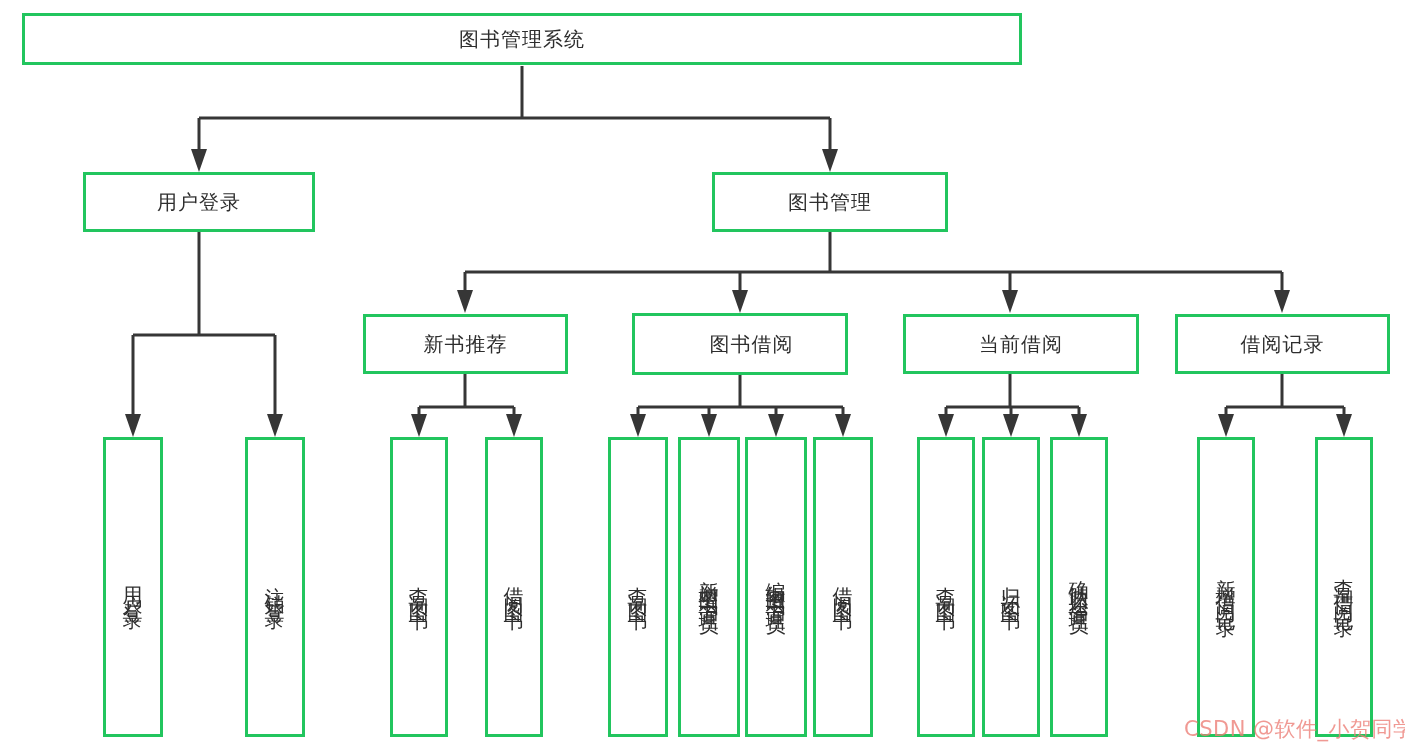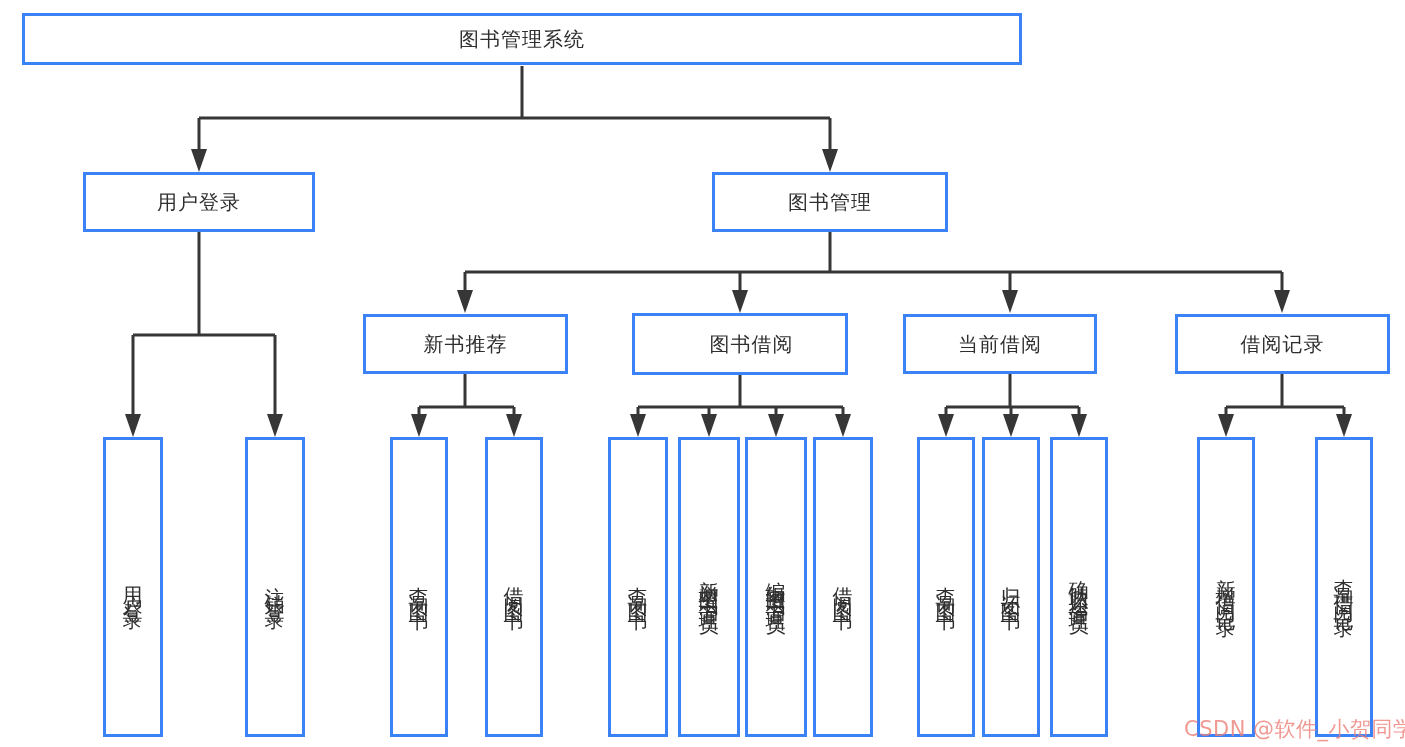--- a/index.html
+++ b/index.html
@@ -18,21 +18,21 @@
   .connectors {
     position: absolute;
     left: 0;
     top: 0;
     z-index: 0;
   }
   .node {
     position: absolute;
     box-sizing: border-box;
     background: #ffffff;
-    border: 3px solid #3b82f6;
+    border: 3px solid #22c55e;
     display: flex;
     align-items: center;
     justify-content: center;
     color: #2e2e2e;
     font-size: 20px;
     z-index: 1;
     letter-spacing: 1px;
     text-align: center;
   }
   .node.v {
@@ -100,21 +100,21 @@
   <div class="node" style="left:363px; top:314px; width:205px; height:60px;">
     <span>新书推荐</span>
   </div>
 
   <div class="node" style="left:712px; top:172px; width:236px; height:60px;">
     <span>图书管理</span>
   </div>
   <div class="node" style="left:632px; top:313px; width:216px; height:62px;padding-left:23px;">
     <span>图书借阅</span>
   </div>
-  <div class="node" style="left:903px; top:314px; width:194px; height:60px;">
+  <div class="node" style="left:903px; top:314px; width:236px; height:60px;">
     <span>当前借阅</span>
   </div>
   <div class="node" style="left:1175px; top:314px; width:215px; height:60px;">
     <span>借阅记录</span>
   </div>
 
   <div class="node v" style="left:103px; top:437px; width:60px; height:300px;">
     <span>用户登录</span>
   </div>
   <div class="node v" style="left:245px; top:437px; width:60px; height:300px;">

